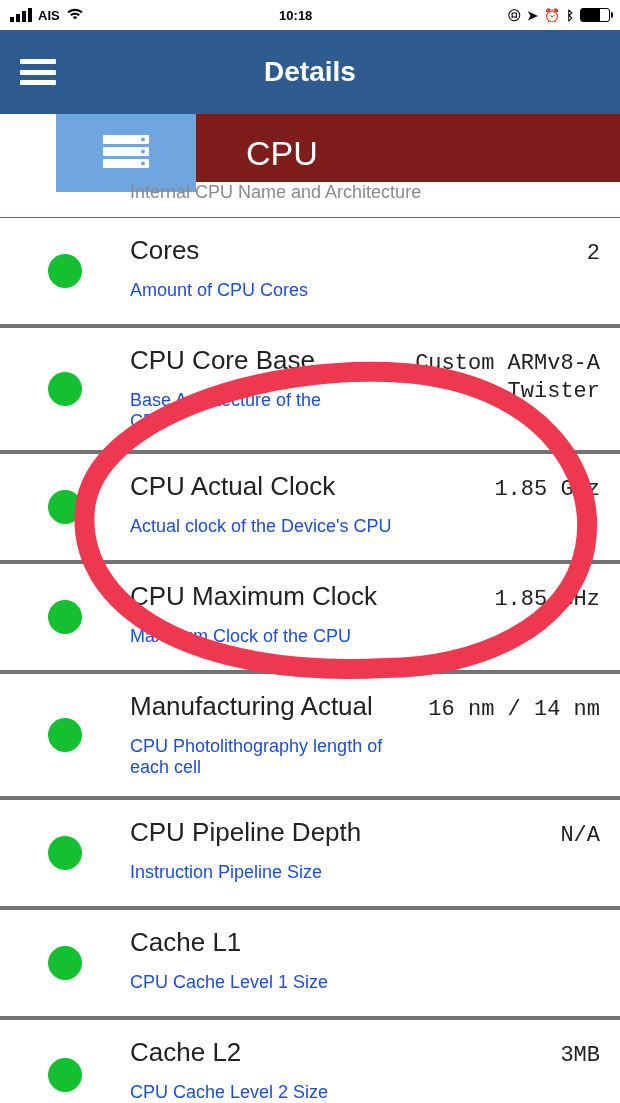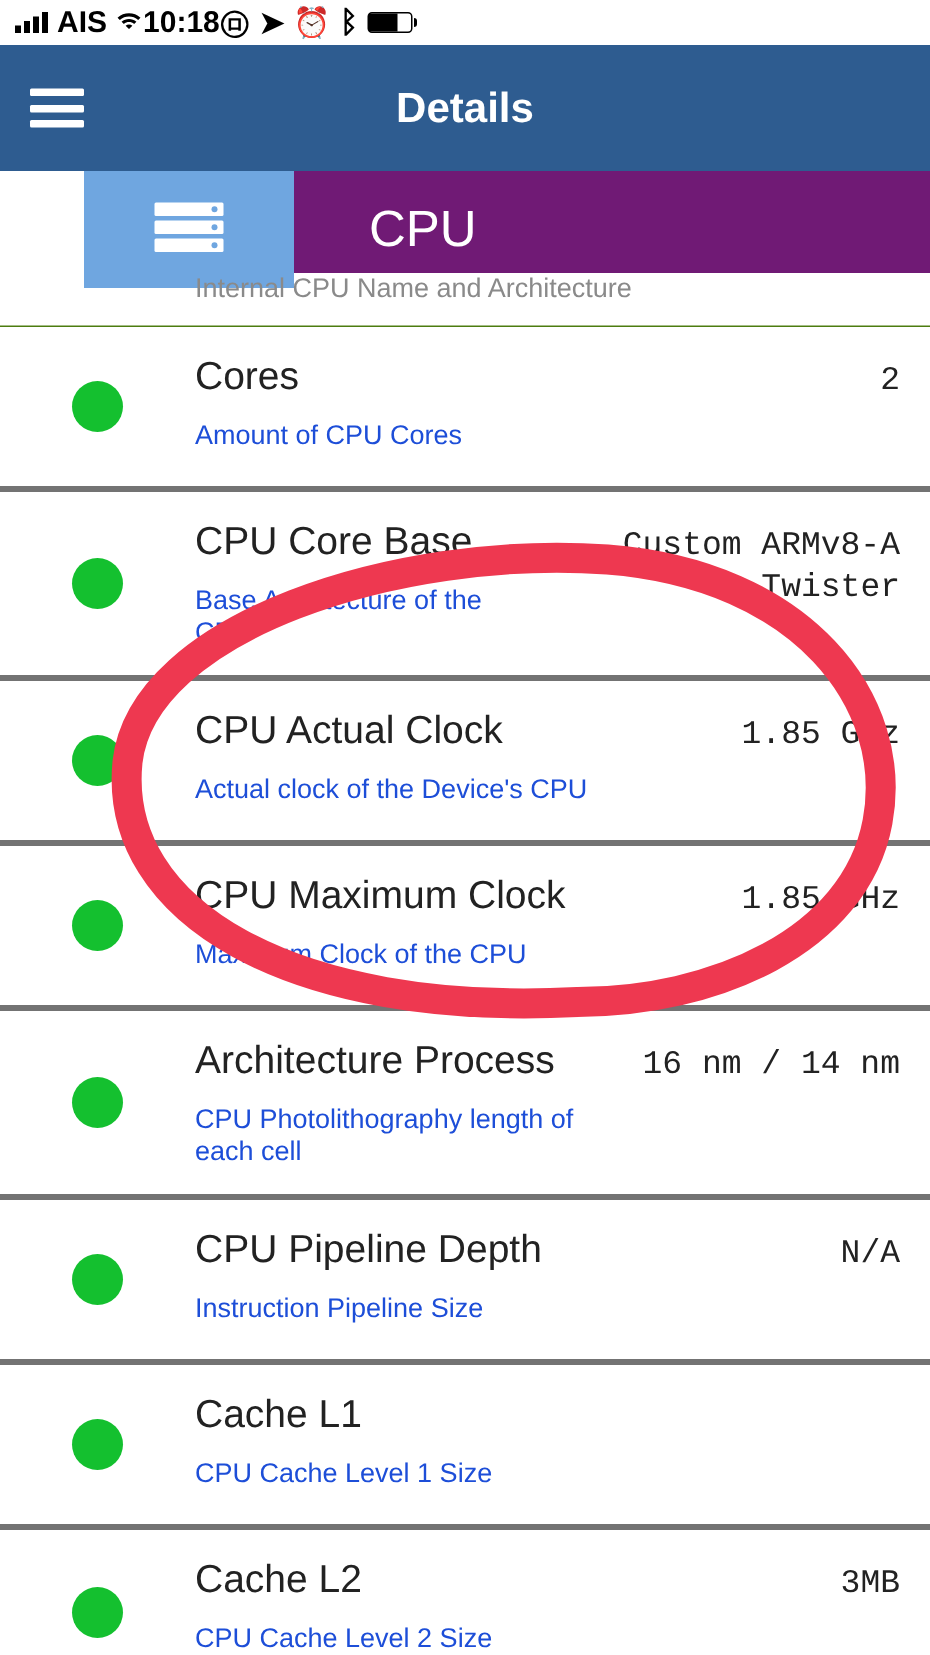--- a/index.html
+++ b/index.html
@@ -9,23 +9,23 @@
       font-family: -apple-system, BlinkMacSystemFont, "Helvetica Neue", sans-serif;
       background: #fff;
       overflow: hidden;
       position: relative;
     }
     .status-bar {
       height: 30px;
       background: #fff;
       display: flex;
       align-items: center;
-      justify-content: flex-start;
+      justify-content: space-between;
       padding: 0 10px;
-      font-size: 20px;
+      font-size: 13px;
       font-weight: 600;
       color: #000;
     }
     .status-left { display: flex; align-items: center; gap: 6px; }
     .status-right { display: flex; align-items: center; gap: 6px; }
     .signal-bars { display: flex; align-items: flex-end; gap: 2px; }
     .signal-bars span { width: 4px; background: #000; display: block; }
     .signal-bars span:nth-child(1){height:5px;}
     .signal-bars span:nth-child(2){height:8px;}
     .signal-bars span:nth-child(3){height:11px;}
@@ -55,21 +55,21 @@
     .nav-title {
       flex: 1;
       text-align: center;
       color: #fff;
       font-size: 28px;
       font-weight: 700;
     }
     .tab-bar {
       display: flex;
       height: 78px;
-      background: #701a75;
+      background: #7f1d1d;
     }
     .tab-spacer { width: 56px; background: #fff; }
     .tab-icon-cell {
       width: 140px;
       background: #6fa6e0;
       display: flex;
       align-items: center;
       justify-content: center;
     }
     .tab-icon-cell svg { width: 50px; height: 36px; }
@@ -254,21 +254,21 @@
       <div class="row-sub">Maximum Clock of the CPU</div>
     </div>
     <div class="value-col">1.85 GHz</div>
   </div>
 
   <div class="row">
     <div class="dot-col">
         <div class="dot"></div>
       </div>
     <div class="content-col">
-      <div class="row-title">Architecture Process</div>
+      <div class="row-title">Manufacturing Actual</div>
       <div class="row-sub">CPU Photolithography length of each cell</div>
     </div>
     <div class="value-col wide">16 nm / 14 nm</div>
   </div>
 
   <div class="row">
     <div class="dot-col">
         <div class="dot"></div>
       </div>
     <div class="content-col">

